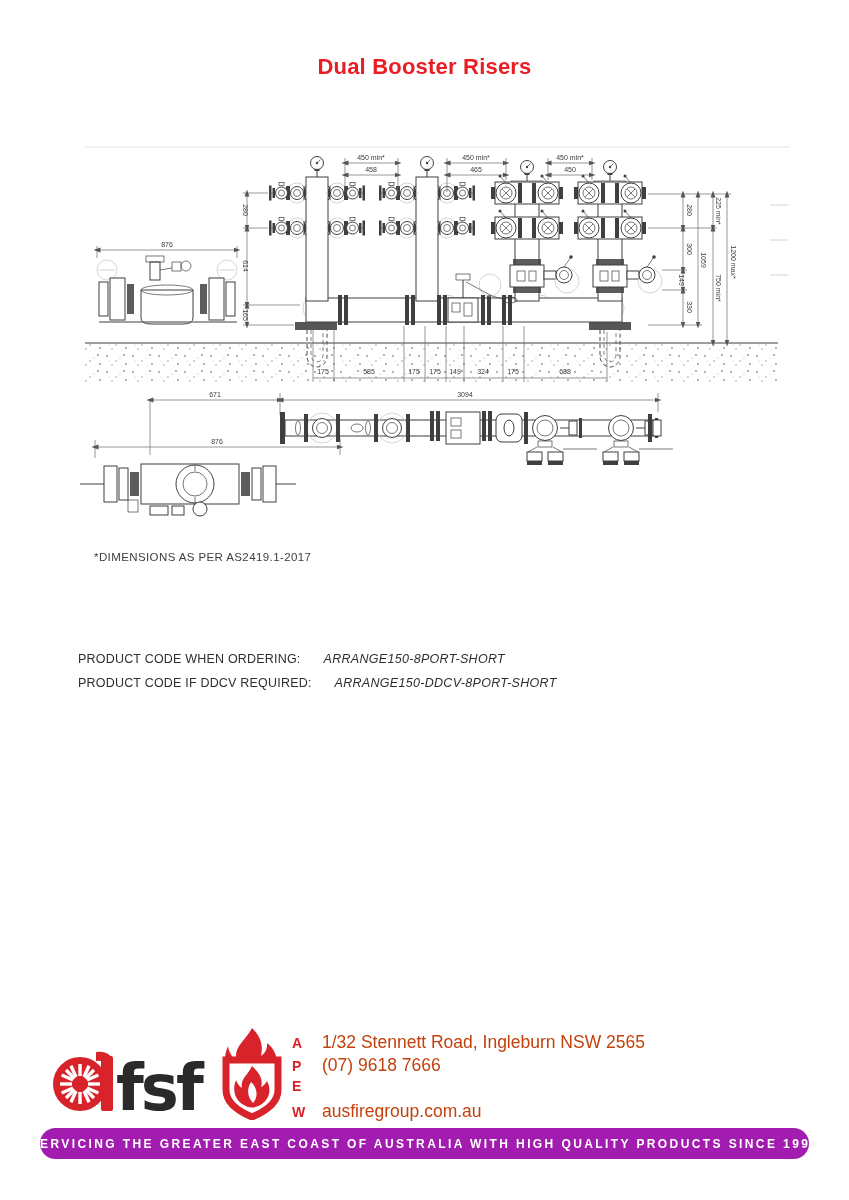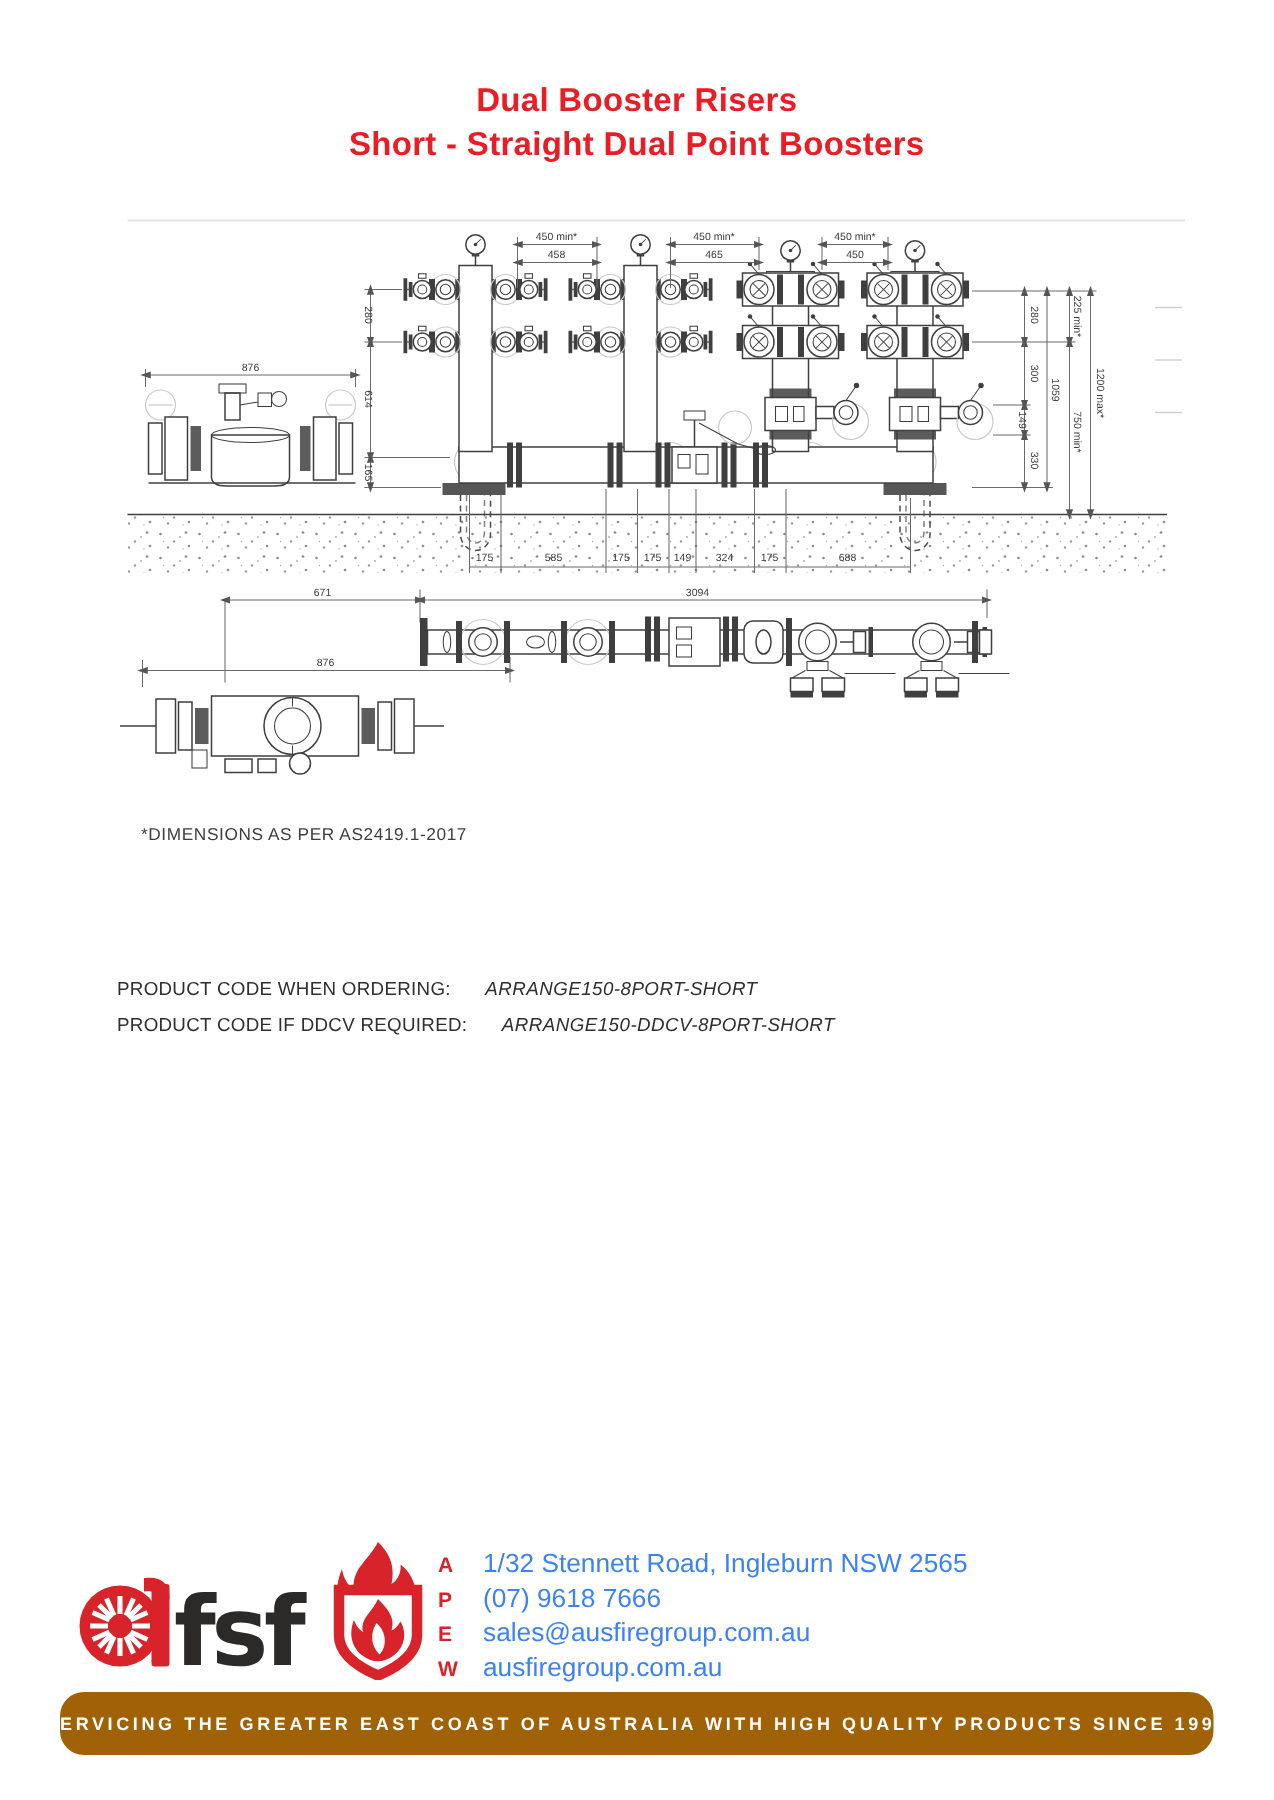--- a/index.html
+++ b/index.html
@@ -21,31 +21,30 @@
   .note{left:94px;top:551px;font-size:11.5px;color:#3d3d3c;letter-spacing:.4px;}
   .codeline{left:78px;font-size:12.5px;color:#2e2e2d;}
   .codeline .lbl{font-weight:normal;letter-spacing:.2px;}
   .codeline .val{font-style:italic;margin-left:23px;letter-spacing:.3px;}
   .code1{top:652px;} .code2{top:676px;}
   
   .logo{left:50px;top:1026px;}
   .contact{left:292px;top:1032px;}
   .contact .row{display:flex;align-items:baseline;height:23px;}
   .contact .k{color:#d8232a;font-weight:bold;font-size:14px;width:30px;}
-  .contact .v{color:#3b82f6;font-size:17.5px;}
-  .banner{left:40px;top:1128px;width:769px;height:42px;background:#a16207;color:#fff;
+  .contact .v{color:#c2410c;font-size:17.5px;}
+  .banner{left:40px;top:1128px;width:769px;height:31px;background:#a21caf;color:#fff;
           display:flex;align-items:center;justify-content:center;font-size:12px;
           font-weight:bold;letter-spacing:2.4px;white-space:nowrap;border-radius:16px;}
 </style>
 </head>
 <body>
 
 <div class="abs title">
   <div>Dual Booster Risers</div>
-  <div>Short - Straight Dual Point Boosters</div>
 </div>
 
 <svg class="abs drawing" viewBox="60 140 740 400" width="740" height="400">
   <defs>
     <marker id="ar" markerUnits="userSpaceOnUse" markerWidth="7" markerHeight="6" refX="3.5" refY="3" orient="auto-start-reverse">
       <path d="M0,0.6 L7,3 L0,5.4 Z" fill="#555"></path>
     </marker>
     <pattern id="stip" width="26" height="16" patternUnits="userSpaceOnUse">
       <circle cx="3" cy="4" r="0.9" fill="#8d8d8d"></circle>
         <circle cx="12" cy="9" r="0.8" fill="#9a9a9a"></circle>
@@ -422,21 +421,20 @@
   <div class="row">
     <span class="k">A</span>
     <span class="v">1/32 Stennett Road, Ingleburn NSW 2565</span>
   </div>
   <div class="row">
     <span class="k">P</span>
     <span class="v">(07) 9618 7666</span>
   </div>
   <div class="row">
     <span class="k">E</span>
-    <span class="v">sales@ausfiregroup.com.au</span>
   </div>
   <div class="row">
     <span class="k">W</span>
     <span class="v">ausfiregroup.com.au</span>
   </div>
 </div>
 
 <div class="abs banner">SERVICING THE GREATER EAST COAST OF AUSTRALIA WITH HIGH QUALITY PRODUCTS SINCE 1995</div>
 
 </body></html>

